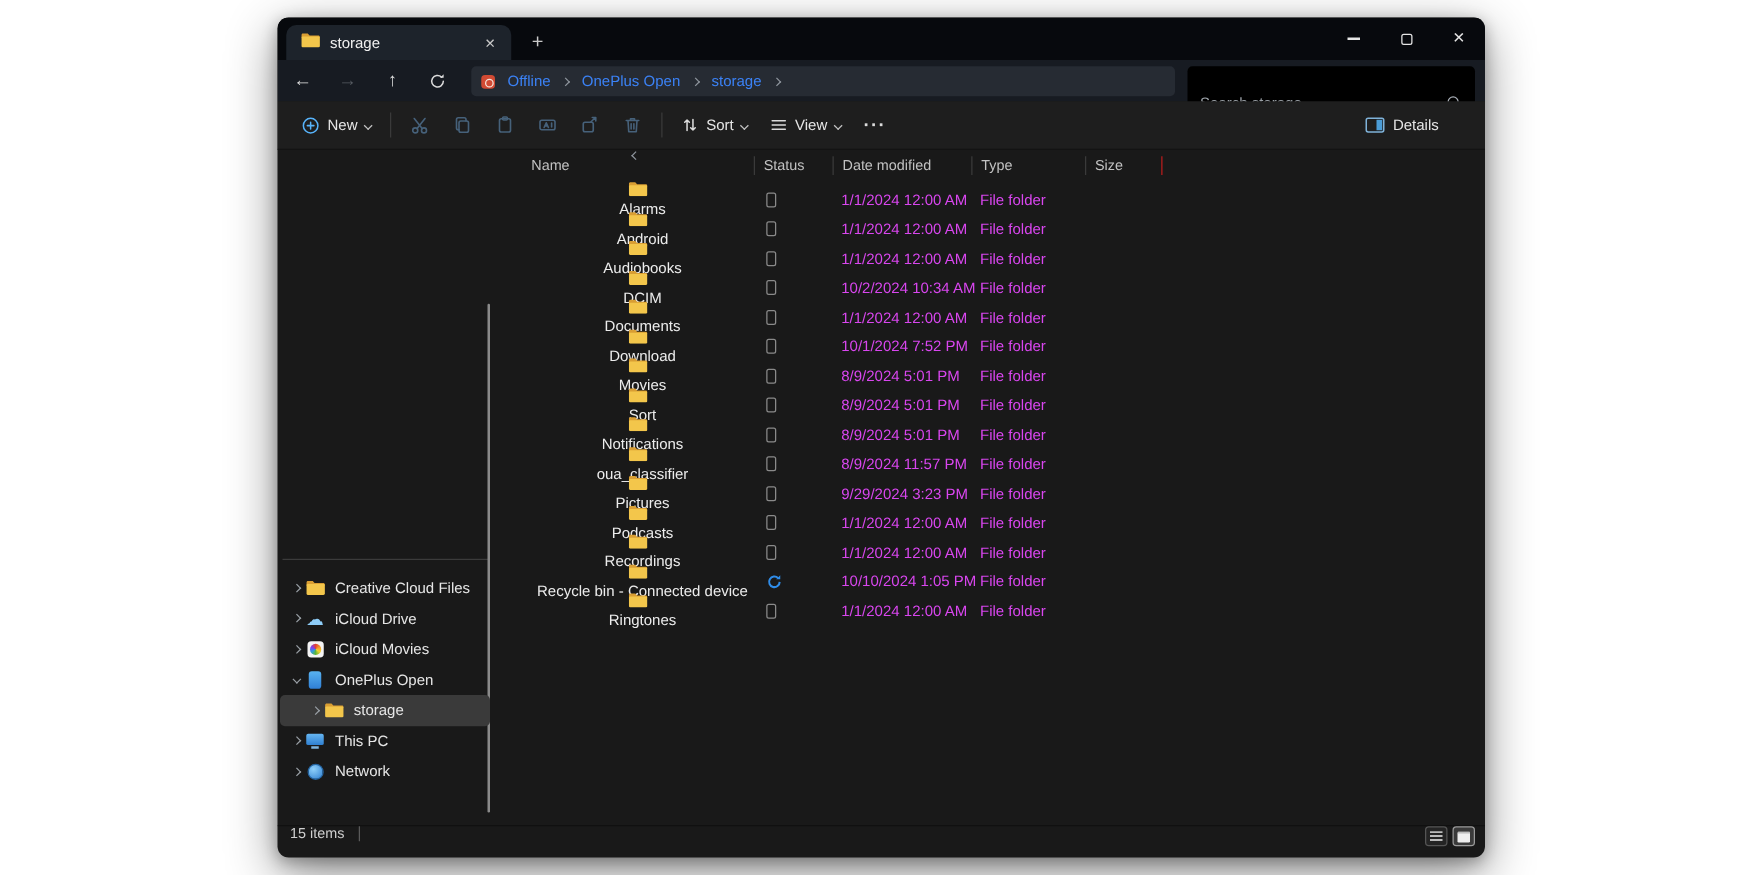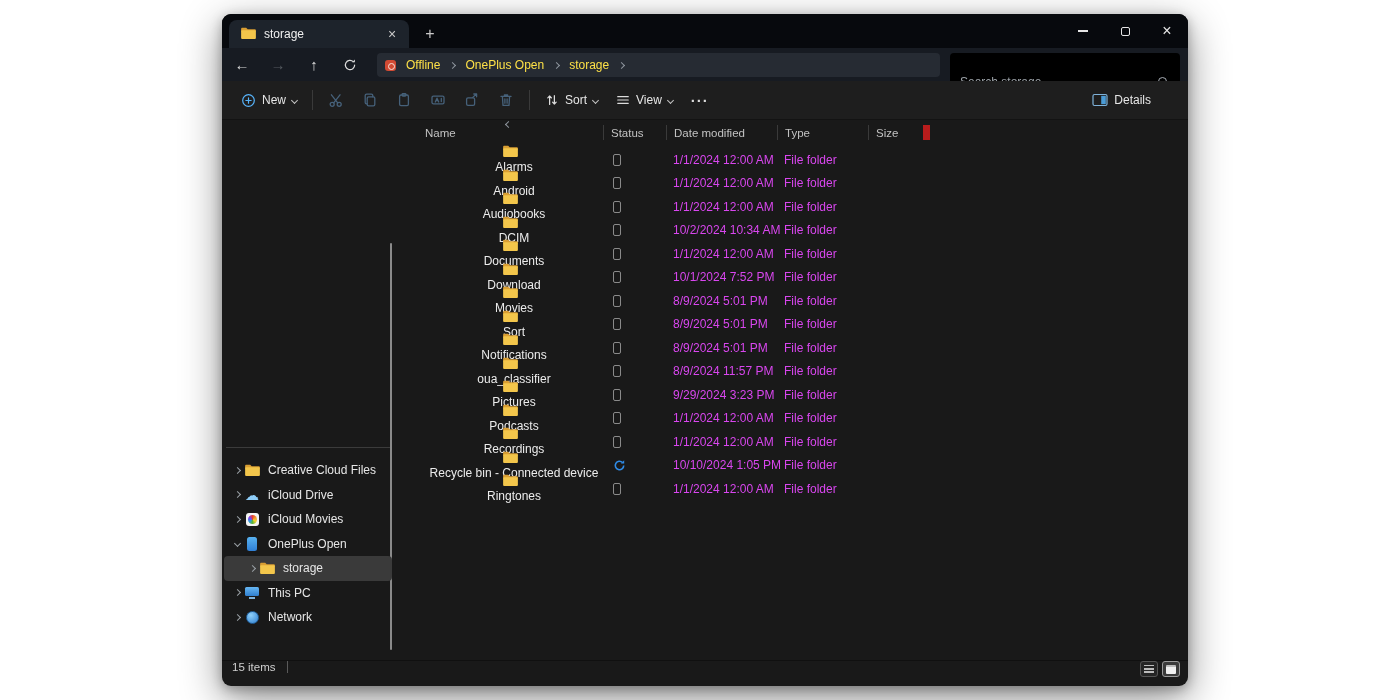--- a/index.html
+++ b/index.html
@@ -27,21 +27,21 @@
   
   .navbar { position:relative; height:33px; background:#171b22; display:flex; align-items:center; }
   .navbtn { width:32px; height:26px; margin-left:4px; display:flex; align-items:center; justify-content:center;
     font-size:15px; color:#dcdcdc; border-radius:4px; }
   .navbtn.disabled { color:#565b61; }
   .crumbbar { position:absolute; left:155px; top:5px; width:563px; height:24px; background:#262b33;
     border-radius:4px; display:flex; align-items:center; padding:0 8px; gap:7px; font-size:12px; }
   .offline-icon { width:11px; height:11px; border-radius:3px; background:#d14a33; position:relative; flex:0 0 auto; }
   .offline-icon::after { content:""; position:absolute; left:3px; top:3px; width:5px; height:5px; border-radius:50%;
     border:1.2px solid #f6e3da; }
-  .crumb { color:#fde047; white-space:nowrap; padding:1px 3px; border-radius:3px; }
+  .crumb { color:#3b82f6; white-space:nowrap; padding:1px 3px; border-radius:3px; }
   .chev { display:inline-block; width:5px; height:5px; border-right:1.3px solid #8f969e; border-bottom:1.3px solid #8f969e; }
   .chev.right { transform:rotate(-45deg); }
   .chev.down  { transform:rotate(45deg); }
   .chev.up    { transform:rotate(135deg); }
   .chev.light { border-color:#c4c4c4; }
   .searchbox { position:absolute; left:728px; top:5px; width:230px; height:36px; background:#000000;
     border-radius:4px; display:flex; align-items:flex-end; padding:0 10px; }
   .search-placeholder { font-size:12px; color:#9aa0a6; flex:1; }
   .mag { position:relative; width:13px; height:13px; }
   .mag::before { content:""; position:absolute; left:1px; top:1px; width:7px; height:7px; border:1.4px solid #a7adb5; border-radius:50%; }
@@ -81,21 +81,21 @@
   .sb-network { width:13px; height:13px; border-radius:50%;
     background:radial-gradient(circle at 35% 30%, #8fd0fa, #2f7fd0); border:1px solid #24639f; }
 
   
   .main { position:relative; flex:1; }
   .grid-row { display:grid; grid-template-columns:203px 63px 111px 91px 62px 1fr; align-items:center; }
   .lv-header { height:25px; position:relative; font-size:11.5px; color:#c2c2c2; }
   .hcell { height:15px; display:flex; align-items:center; padding-left:7px; }
   .hcell.hname { padding-left:25px; }
   .hcell.bord { border-left:1px solid #3a3a3a; }
-  .hcell.hsize { border-right:7px solid #b91c1c; }
+  .hcell.hsize { border-right:1px solid #b91c1c; }
   .sort-caret { position:absolute; left:106px; top:2px; }
   .rows { }
   .frow { height:23.5px; font-size:12px; }
   .cell-name { display:flex; align-items:center; padding-left:18px; color:#ececec;flex-direction:column; }
   .cell-name .fname { margin-left:7px; white-space:nowrap; }
   .cell-status { padding-left:10px; display:flex; align-items:center; }
   .cell-dim { color:#d946ef; padding-left:7px; white-space:nowrap; }
   .st-device { width:8px; height:12px; border:1px solid #8a8a8a; border-radius:2px; }
 
   

